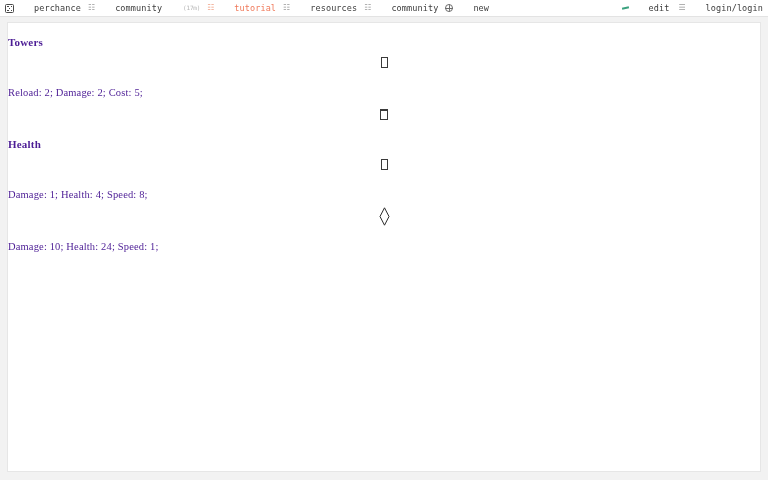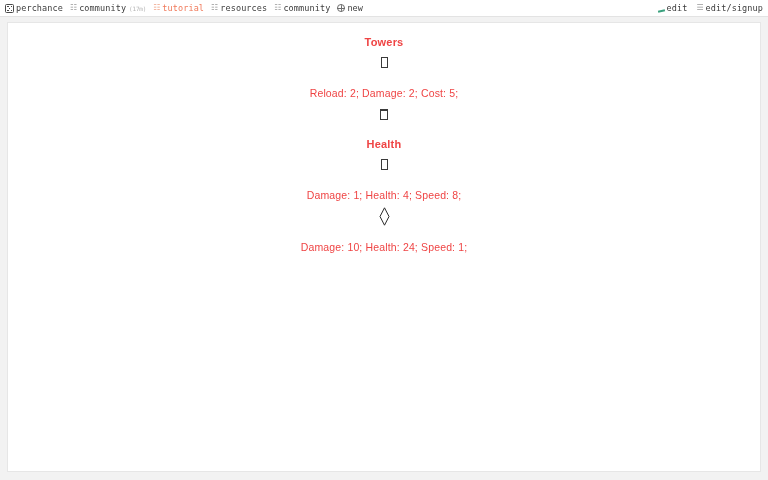--- a/index.html
+++ b/index.html
@@ -36,22 +36,22 @@
     min-width: 0;
   }
   .nav-right {
     display: flex;
     align-items: center;
     gap: 9px;
     flex: 0 0 auto;
   }
   .nav-item {
     display: flex;
-    align-items: flex-end;
-    gap: 2px;
+    align-items: center;
+    gap: 20px;
     cursor: pointer;
     line-height: 1;
   }
   .nav-item .label { letter-spacing: 0.1px; }
   .nav-item.accent .label { color: #f0795a; }
 
   
   .logo-icon {
     width: 9px;
     height: 9px;
@@ -124,23 +124,22 @@
     background: #ffffff;
     border: 1px solid #e6e6e6;
     height: 100%;
     box-sizing: border-box;
     overflow: hidden;
     padding-top: 8px;
   }
 
   
   .content {
-    font-family: Liberation Sans, sans-serif;
-    color: #ef4444;
-    text-align: center;
+    font-family: Liberation Serif, serif;
+    color: #4c1d95;
   }
   .section-title {
     font-size: 11px;
     font-weight: bold;
     line-height: 1;
     margin: 6px 0 0 0;
     letter-spacing: 0.2px;
   }
   .entry { margin-top: 7px; }
   .entry-stats {
@@ -219,21 +218,21 @@
 
   </div>
 
   <div class="nav-right">
     <div class="nav-item">
       <span class="pencil-icon"></span>
       <span class="label">edit</span>
     </div>
     <div class="nav-item">
       <span class="mini-icon">☰</span>
-      <span class="label">edit/signup</span>
+      <span class="label">login/login</span>
     </div>
   </div>
 </div>
 
 <div class="page">
   <div class="card">
     <div class="content">
 
       <div class="section-title">Towers</div>
 

